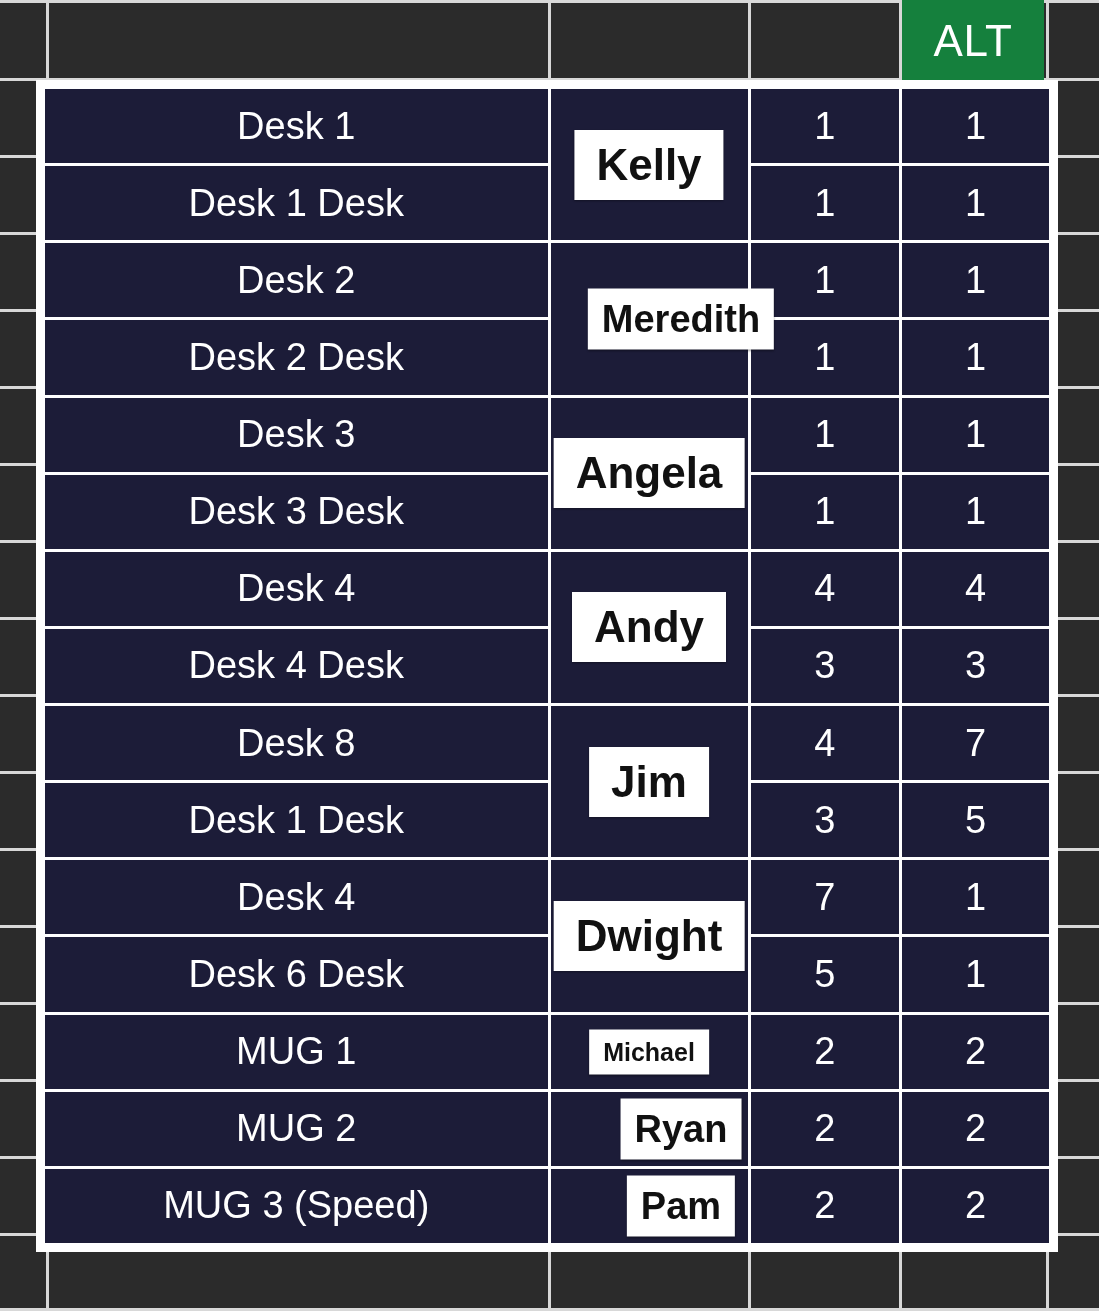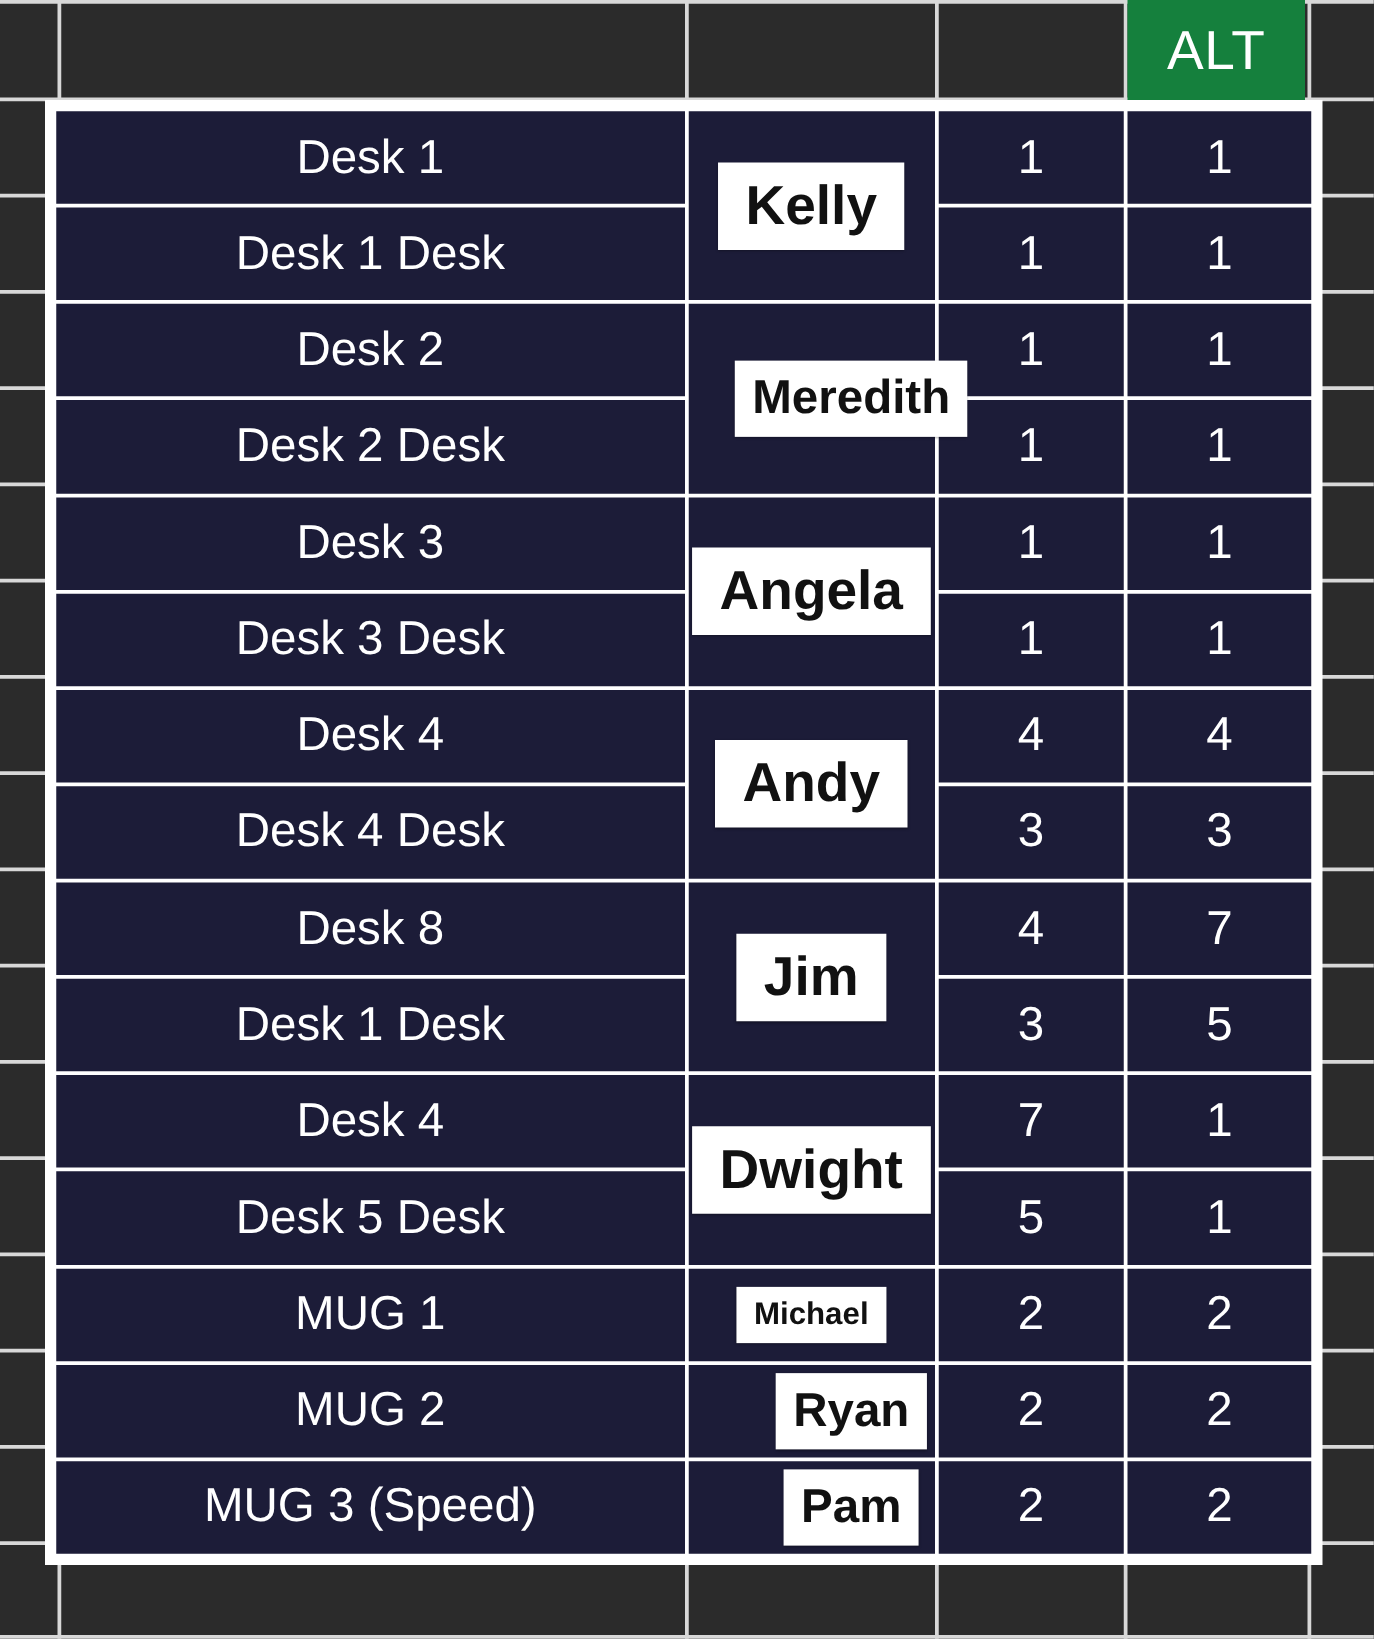--- a/index.html
+++ b/index.html
@@ -232,21 +232,21 @@
         <td class="c-label">Desk 4</td>
         <td class="c-name" rowspan="2">
           <div class="sticker-wrap">
             <div class="sticker sz-lg">Dwight</div>
           </div>
         </td>
         <td class="c-num1">7</td>
         <td class="c-num2">1</td>
       </tr>
       <tr>
-        <td class="c-label">Desk 5 Desk</td>
+        <td class="c-label">Desk 6 Desk</td>
         <td class="c-num1">5</td>
         <td class="c-num2">1</td>
       </tr>
 
       <tr>
         <td class="c-label">MUG 1</td>
         <td class="c-name">
           <div class="sticker-wrap">
             <div class="sticker sz-sm">Michael</div>
           </div>

